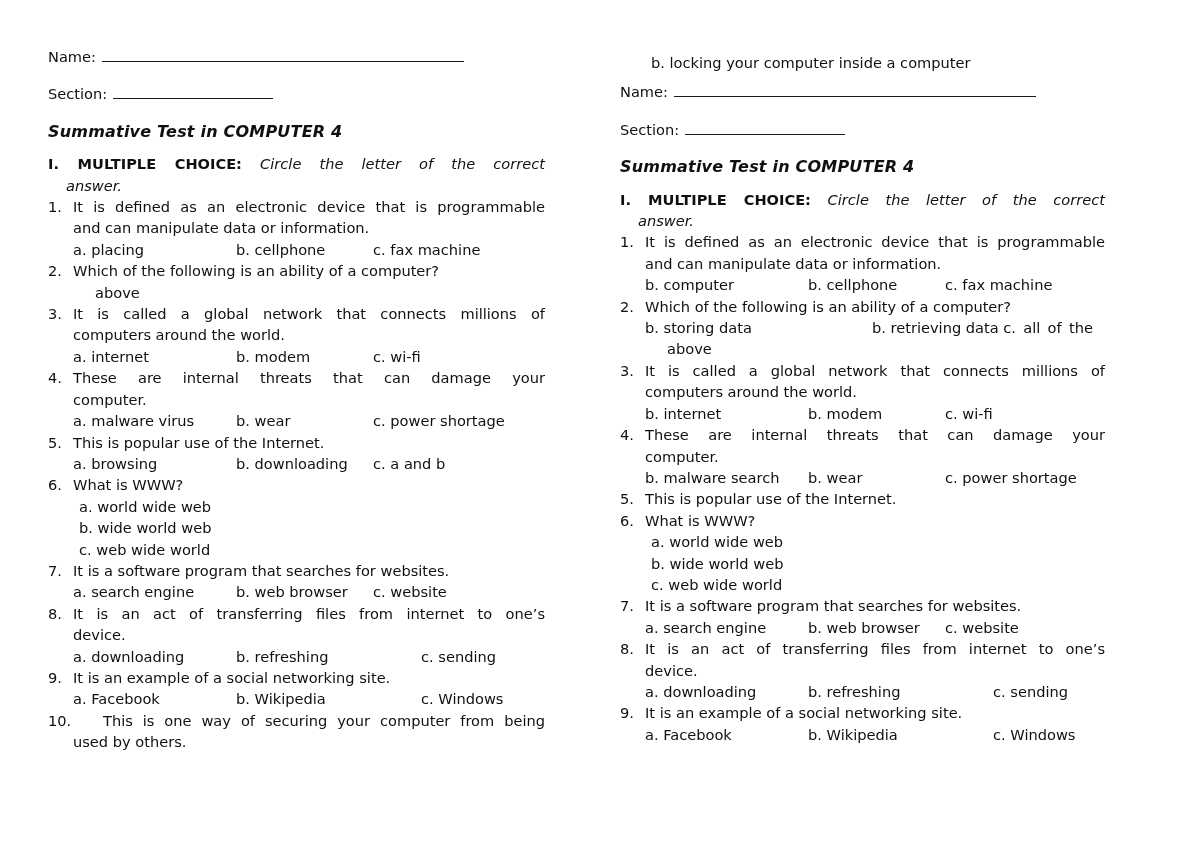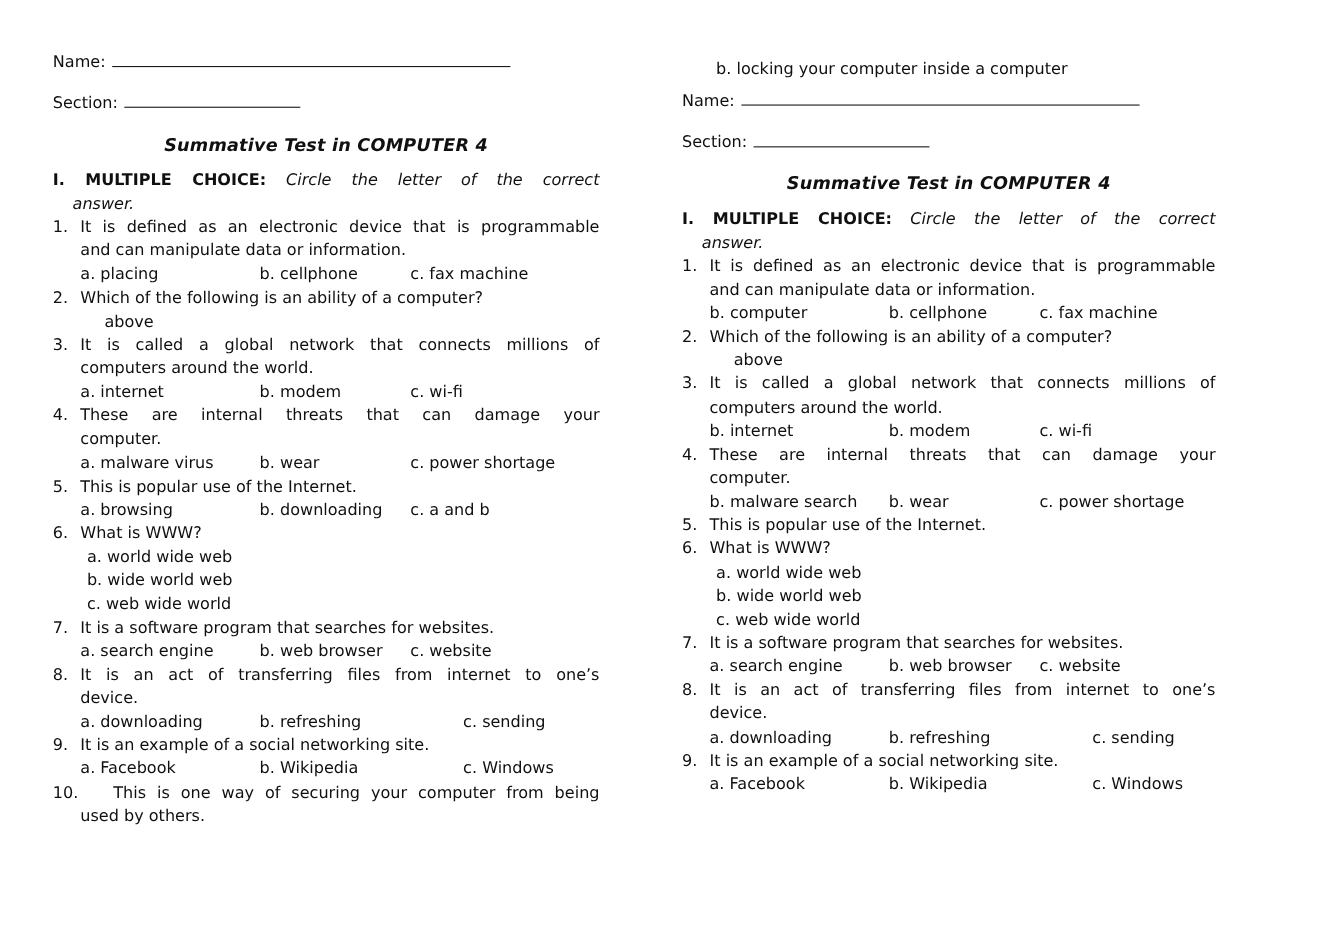--- a/index.html
+++ b/index.html
@@ -11,21 +11,21 @@
   .col-right { left:620px; width:485px; }
 
   .cont-options { margin-top:6px; margin-bottom:8px; padding-left:31px; }
 
   .field { margin-bottom:16px; white-space:nowrap; }
   .field-label { display:inline-block; }
   .fline { display:inline-block; border-bottom:1.4px solid #1a1a1a; height:14px; margin-left:6px; vertical-align:baseline; }
   .fline-name { width:362px; }
   .fline-section { width:160px; }
 
-  .test-title { text-align:center; font-weight:bold; font-style:italic; font-size:16px; margin-top:3px; margin-bottom:11px; letter-spacing:0.2px; }
+  .test-title { font-weight:bold; font-style:italic; font-size:16px; margin-top:3px; margin-bottom:11px; letter-spacing:0.2px; }
 
   .instruction-line1 { text-align:justify; text-align-last:justify; }
   .instruction-line1 b { font-weight:bold; }
   .instruction-line1 i, .instruction-line2 i { font-style:italic; }
   .instruction-line2 { padding-left:18px; }
 
   .q { position:relative; padding-left:25px; }
   .q-num { position:absolute; left:0; top:0; width:25px; }
   .q-line { }
   .jl { text-align:justify; text-align-last:justify; }
@@ -158,20 +158,21 @@
           <div class="q-body">
             <div class="q-line jl">It is defined as an electronic device that is programmable</div>
             <div class="q-line">and can manipulate data or information.</div>
             <div class="opt-row"><span class="opt w1">b. computer</span><span class="opt w2">b. cellphone</span><span class="opt ">c. fax machine</span></div>
           </div>
         </div>
         <div class="q">
           <div class="q-num">2.</div>
           <div class="q-body">
             <div class="q-line">Which of the following is an ability of a computer?</div>
+            <div class="opt-row"><span class="opt wq2">b. storing data</span><span class="opt ">b. retrieving data c. all of the</span></div>
             <div class="q-line opt-cont">above</div>
           </div>
         </div>
         <div class="q">
           <div class="q-num">3.</div>
           <div class="q-body">
             <div class="q-line jl">It is called a global network that connects millions of</div>
             <div class="q-line">computers around the world.</div>
             <div class="opt-row"><span class="opt w1">b. internet</span><span class="opt w2">b. modem</span><span class="opt ">c. wi-fi</span></div>
           </div>

